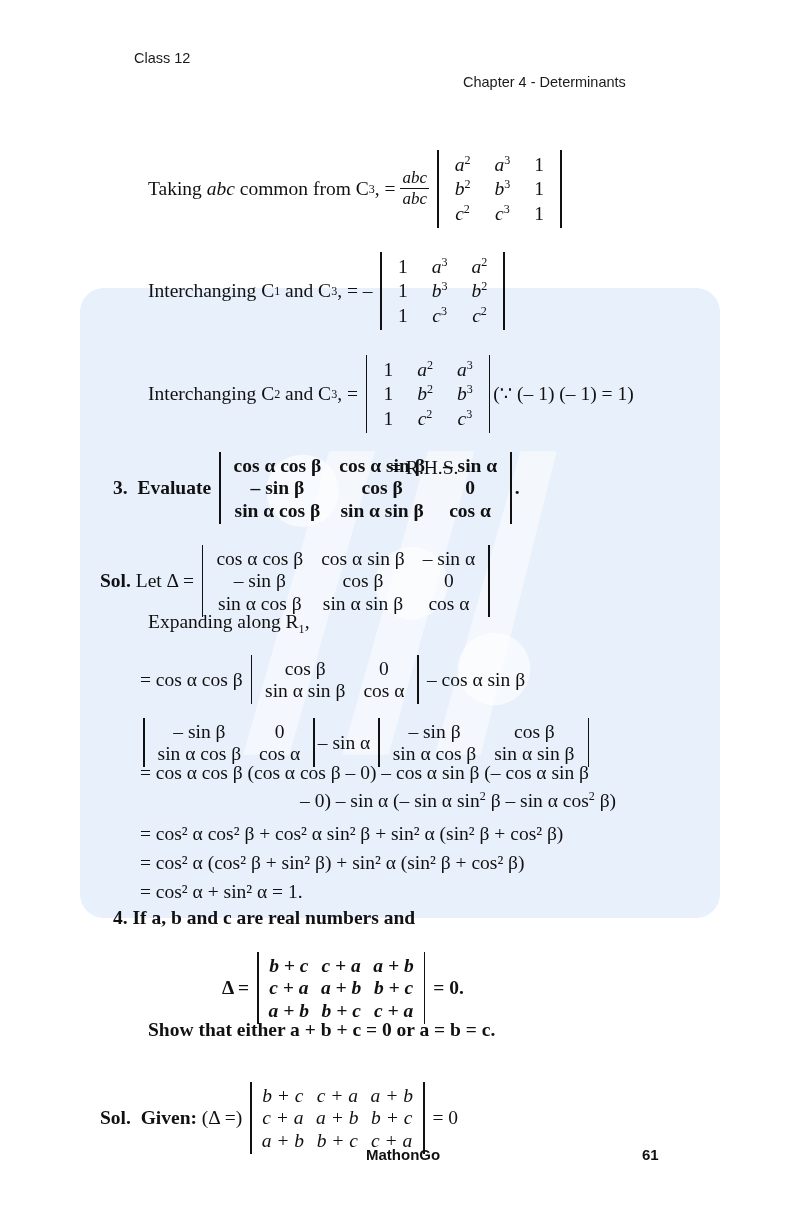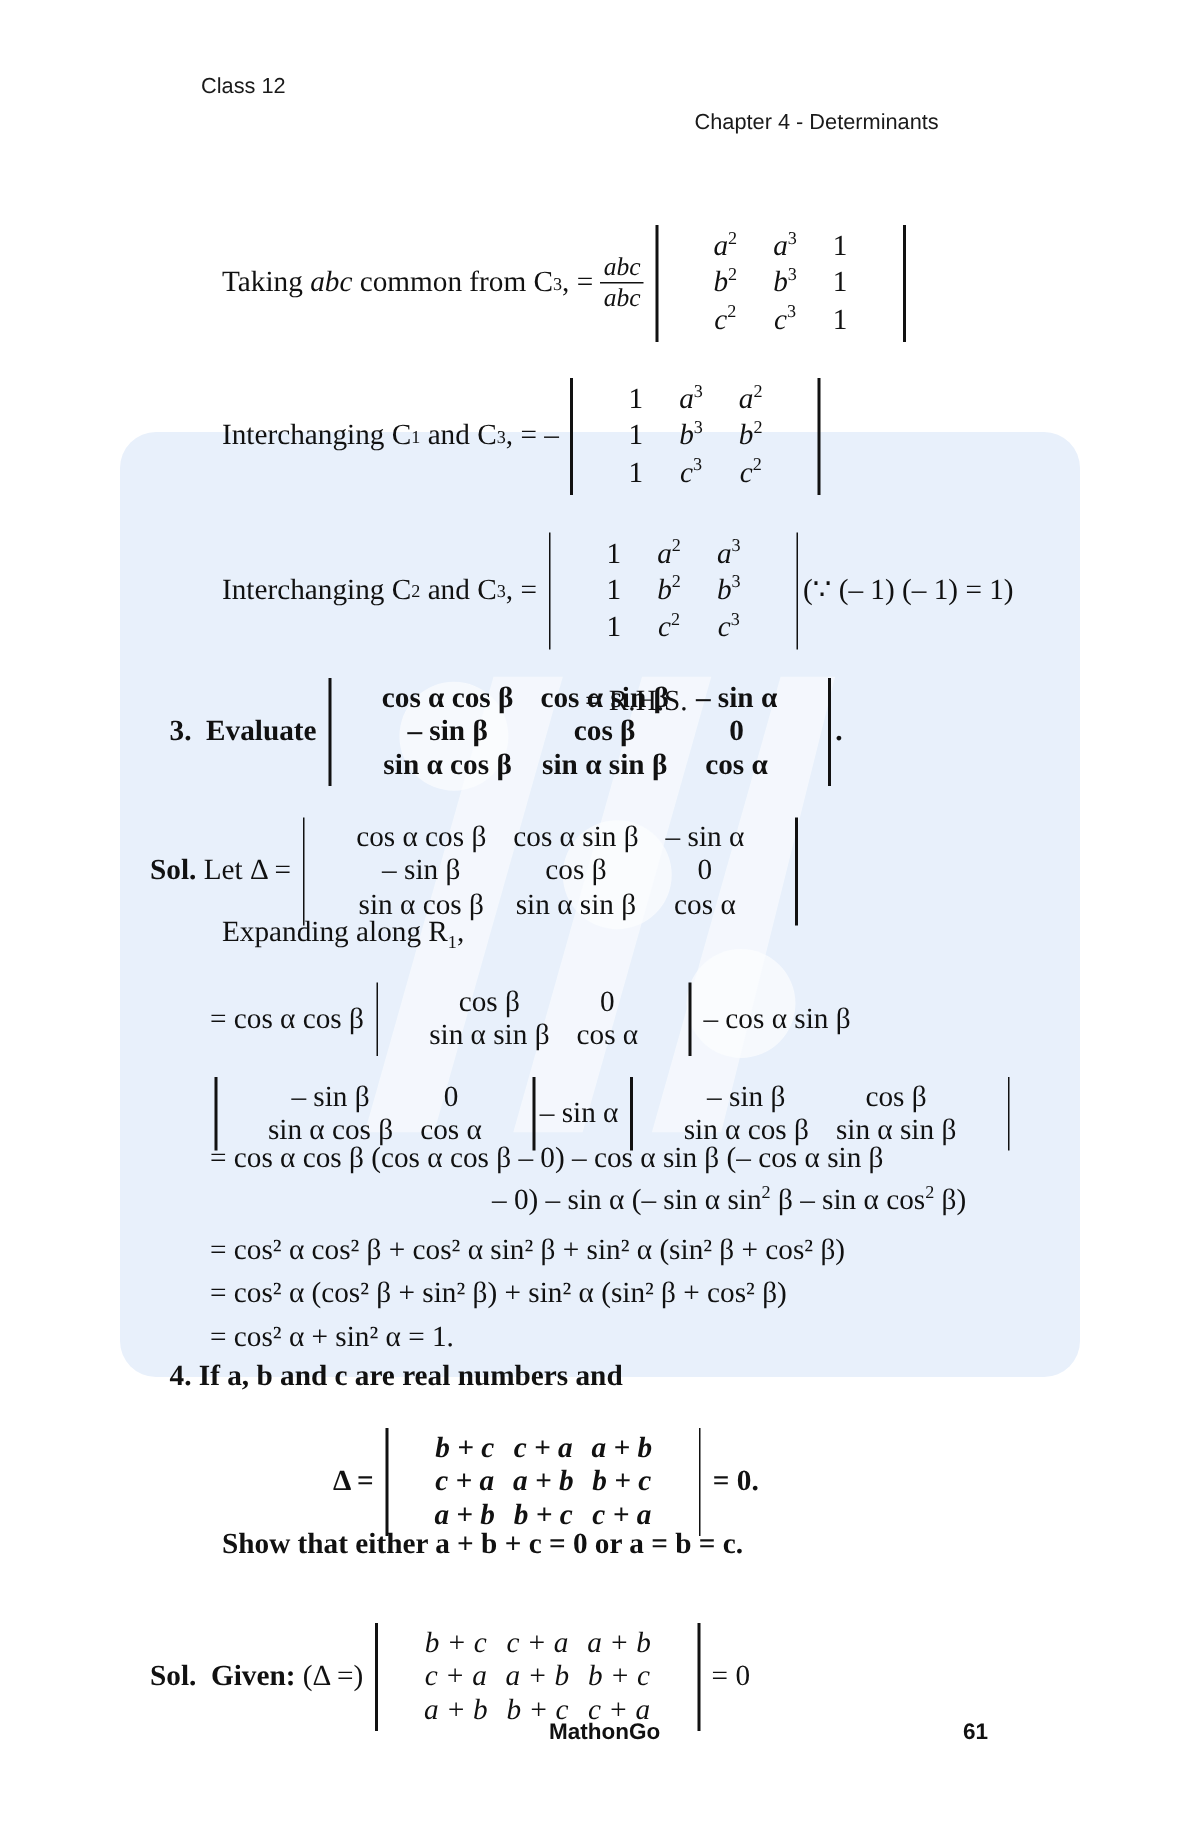--- a/index.html
+++ b/index.html
@@ -112,21 +112,21 @@
     vertical-align: middle;
     margin: 0 3px;
   }
   .det .bar {
     width: 1.6px;
     background: #111;
     align-self: stretch;
   }
   .det .grid {
     display: grid;
-    padding: 2px 25px;
+    padding: 2px 4px;
     justify-items: center;
     align-items: center;
   }
   .det .grid > div { padding: 1.5px 9px; white-space: nowrap; }
 
   .g3 { grid-template-columns: repeat(3, auto); }
   .g2 { grid-template-columns: repeat(2, auto); }
 
   .det.tight .grid > div { padding: 1.5px 6px; }
   .det.wide  .grid > div { padding: 2.5px 12px; }
@@ -318,21 +318,21 @@
             <div>cos β</div>
             <div>sin α cos β</div>
             <div>sin α sin β</div>
           </span>
           <span class="bar"></span>
         </span>
       </span>
     </div>
 
     <div class="ln" style="left:140px; top:763px;">= cos α cos β (cos α cos β – 0) – cos α sin β (– cos α sin β</div>
-    <div class="ln" style="left:300px; top:791px;margin-left:28px;">
+    <div class="ln" style="left:300px; top:791px;">
       <span>– 0) – sin α (– sin α sin</span><sup>2</sup>&nbsp;<span>β – sin α cos</span><sup>2</sup>&nbsp;<span>β)</span>
     </div>
     <div class="ln" style="left:140px; top:824px;">= cos² α cos² β + cos² α sin² β + sin² α (sin² β + cos² β)</div>
     <div class="ln" style="left:140px; top:853px;">= cos² α (cos² β + sin² β) + sin² α (sin² β + cos² β)</div>
     <div class="ln" style="left:140px; top:882px;">= cos² α + sin² α = 1.</div>
 
     <div class="ln bold" style="left:113px; top:908px;">
       <span class="row">
         <span>4.</span>&nbsp;
         <span>If a, b and c are real numbers and</span>

